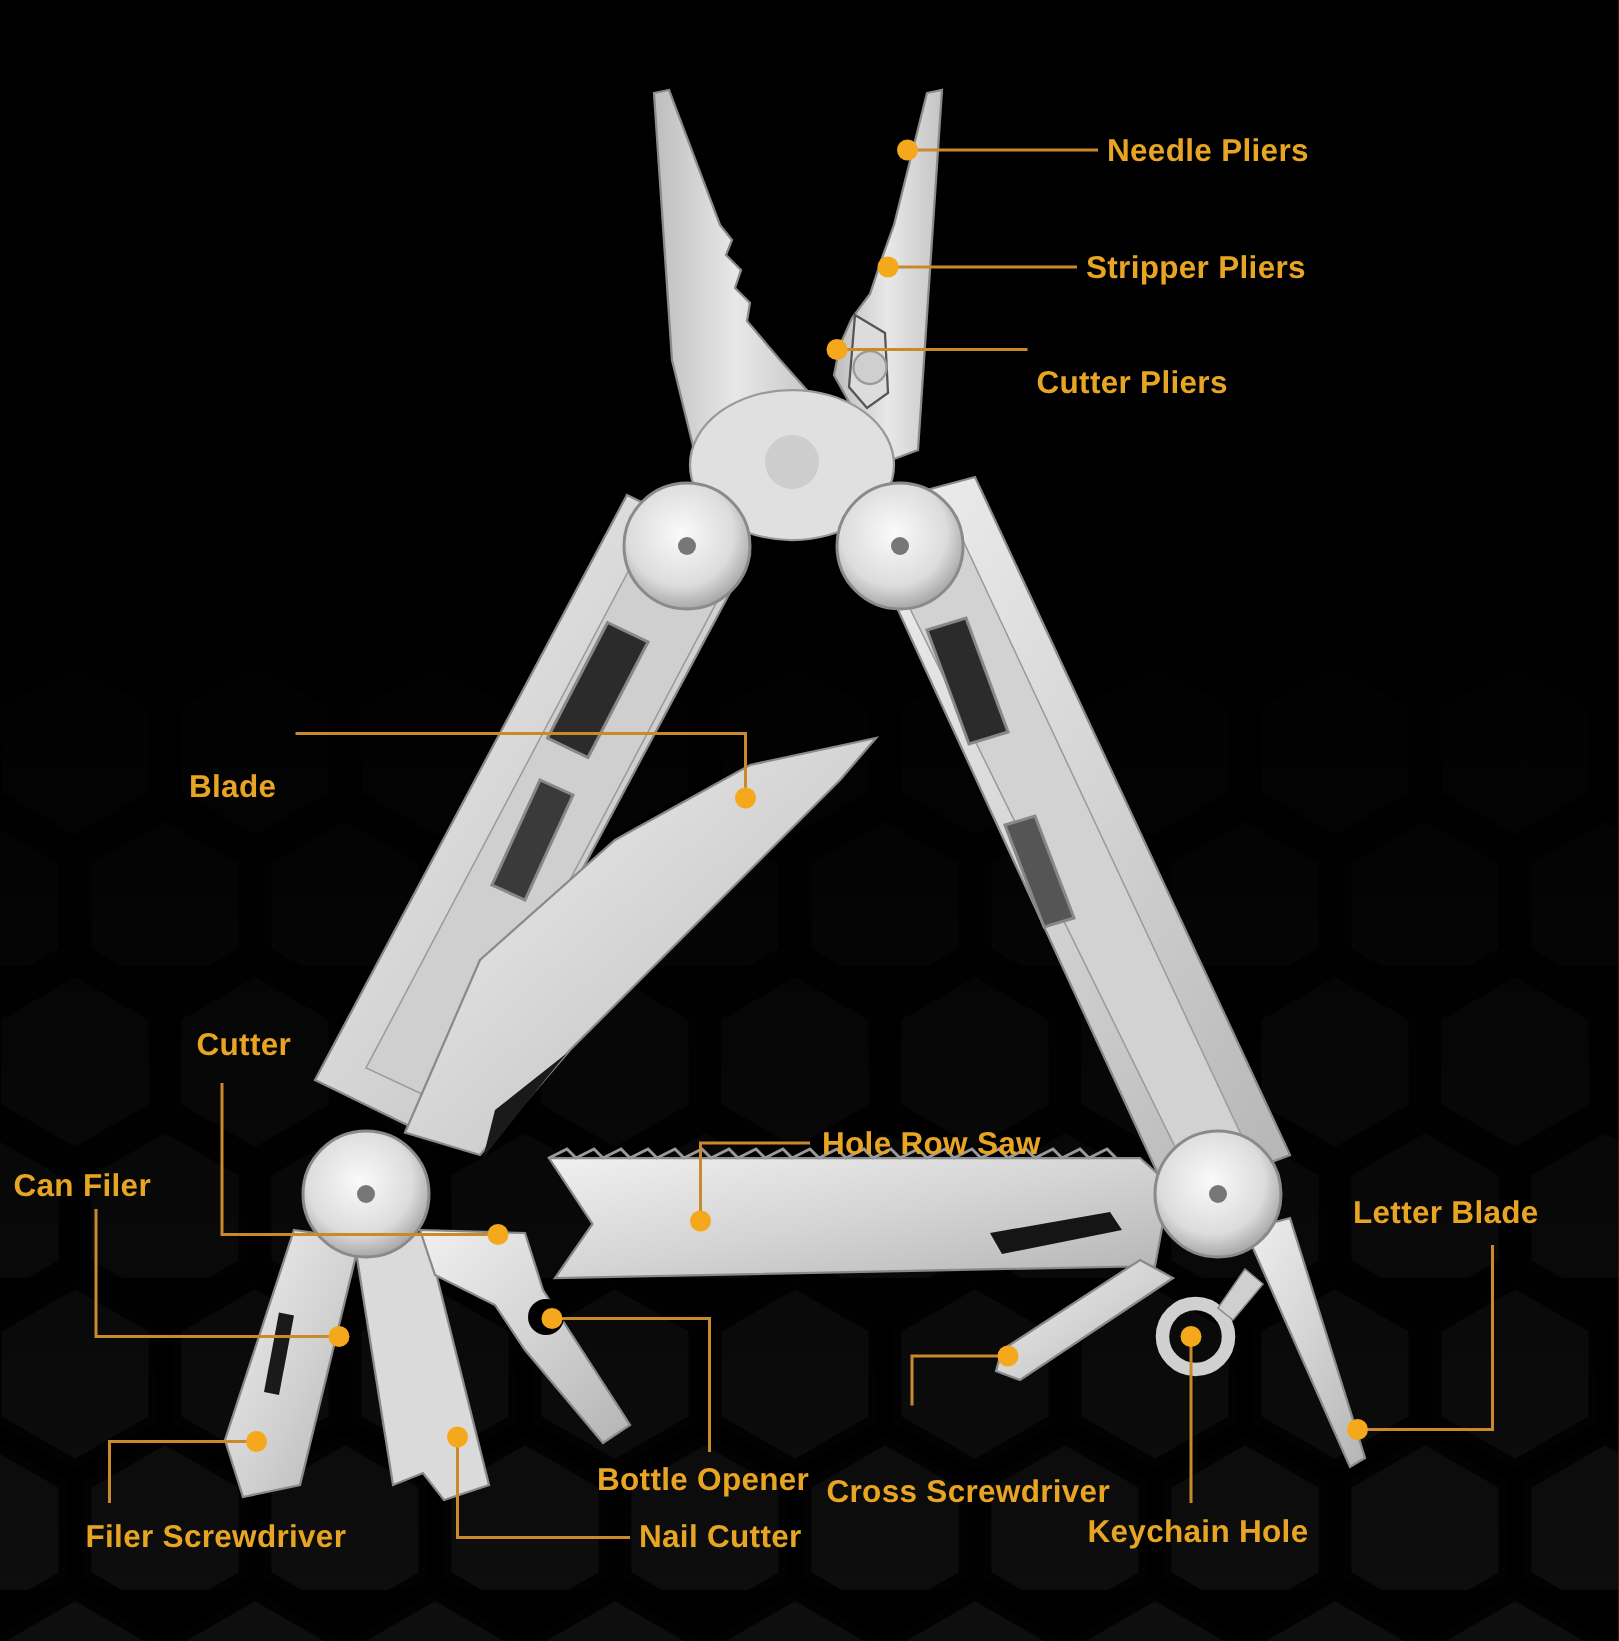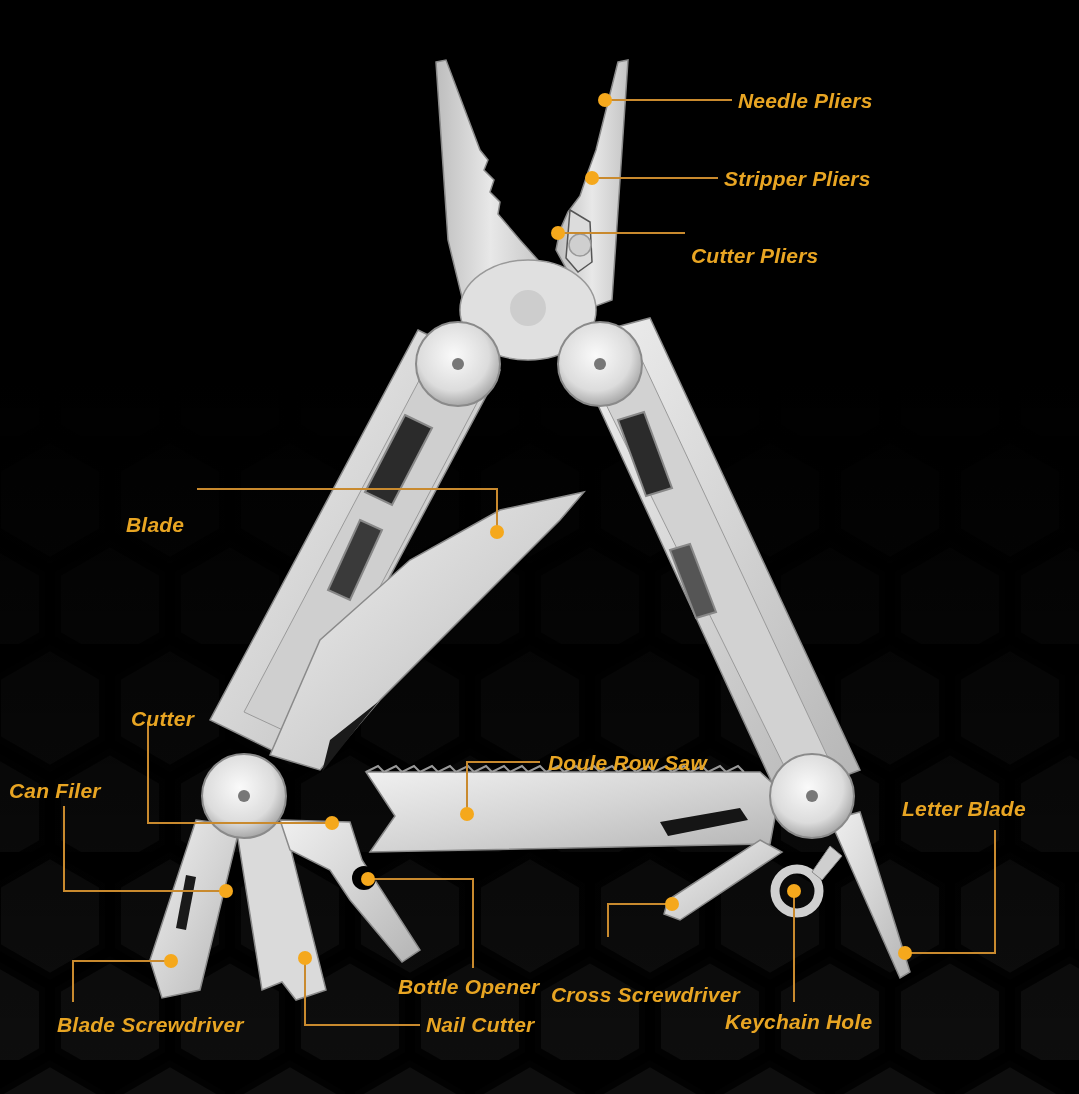--- a/index.html
+++ b/index.html
@@ -1,17 +1,17 @@
 <!DOCTYPE html>
 <html><head>
 <meta charset="utf-8">
 <style>
   html, body { margin: 0; padding: 0; }
   body { width: 1079px; height: 1094px; background: #000; overflow: hidden; }
-  #stage { position: relative; width: 852px; height: 1094px; background: #b91c1c; font-style: italic; }
+  #stage { position: relative; width: 852px; height: 1094px; background: #b91c1c; }
   #stage svg.art { position: absolute; left: 0; top: 0; }
   .label {
     position: absolute;
     font-family: "Liberation Sans", sans-serif;
     font-weight: bold;
     font-size: 21px;
     color: #e8a523;
     white-space: nowrap;
     line-height: 1;
     letter-spacing: 0.2px;
@@ -166,22 +166,22 @@
       <circle cx="171" cy="961" r="7"></circle>
       <circle cx="305" cy="958" r="7"></circle>
       <circle cx="794" cy="891" r="7"></circle>
     </g>
   </svg>
 
   <div class="label" style="left:738px; top:90px;">Needle Pliers</div>
   <div class="label" style="left:724px; top:168px;">Stripper Pliers</div>
   <div class="label" style="left:691px; top:225px;margin-top:20px;">Cutter Pliers</div>
   <div class="label" style="left:126px; top:478px;margin-top:36px;">Blade</div>
-  <div class="label" style="left:131px; top:708px;">Cutter</div>
+  <div class="label" style="left:131px; top:686px;">Cutter</div>
   <div class="label" style="left:9px;   top:780px;">Can Filer</div>
-  <div class="label" style="left:548px; top:752px;">Doule Row Saw</div>
+  <div class="label" style="left:548px; top:752px;">Hole Row Saw</div>
   <div class="label" style="left:902px; top:798px;">Letter Blade</div>
   <div class="label" style="left:398px; top:976px;">Bottle Opener</div>
   <div class="label" style="left:551px; top:941px;margin-top:43px;">Cross Screwdriver</div>
-  <div class="label" style="left:57px;  top:1014px;">Blade Screwdriver</div>
+  <div class="label" style="left:57px;  top:1014px;">Filer Screwdriver</div>
   <div class="label" style="left:426px; top:1014px;">Nail Cutter</div>
   <div class="label" style="left:725px; top:1011px;">Keychain Hole</div>
 </div>
 
 </body></html>

